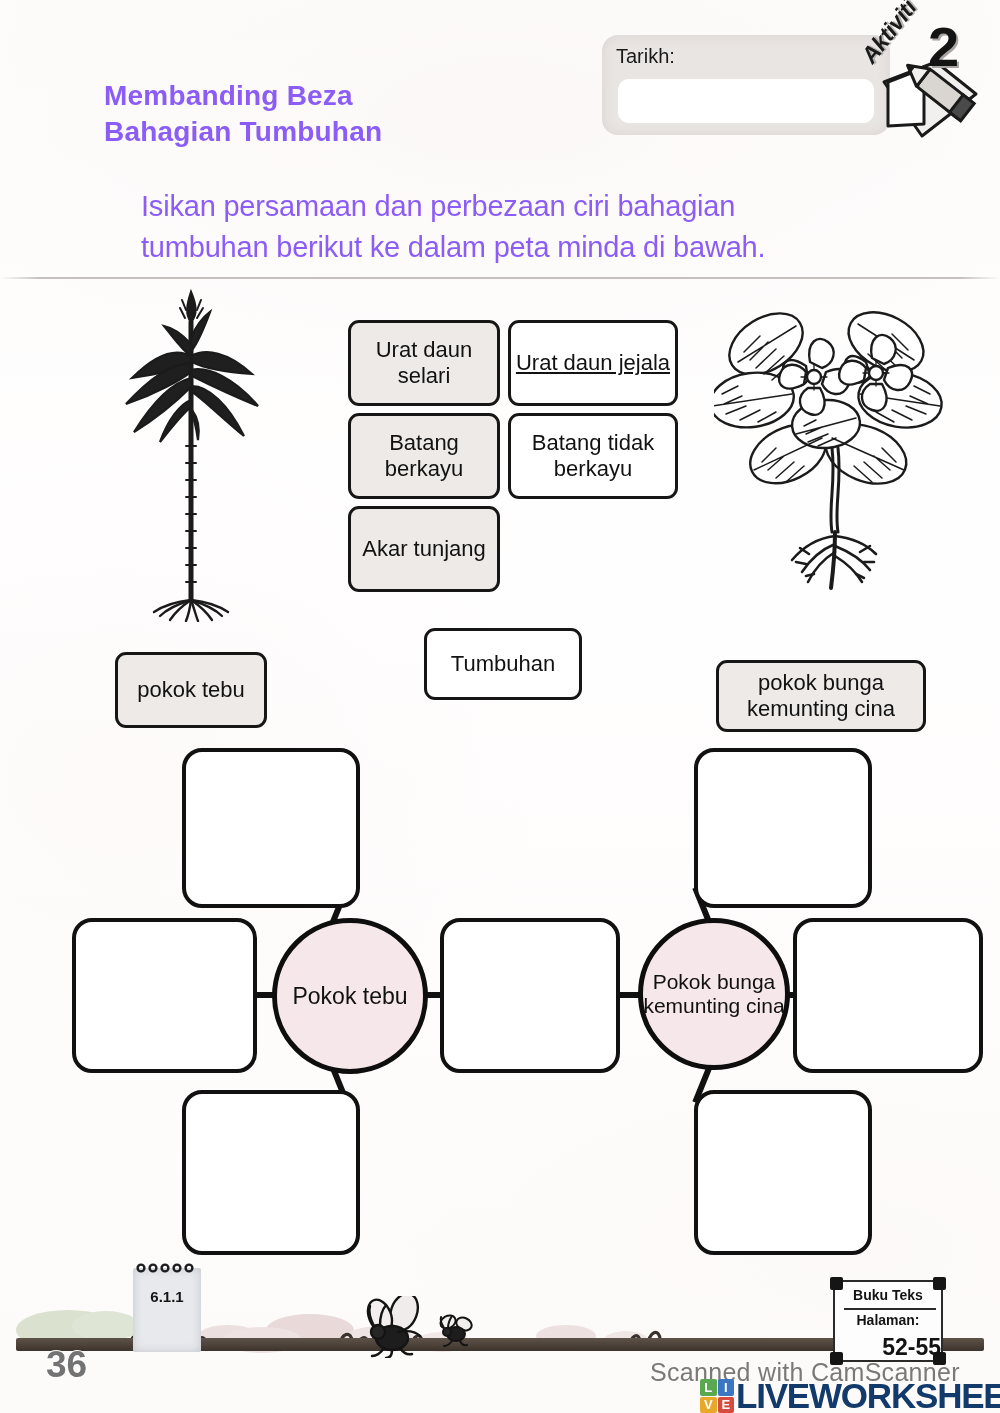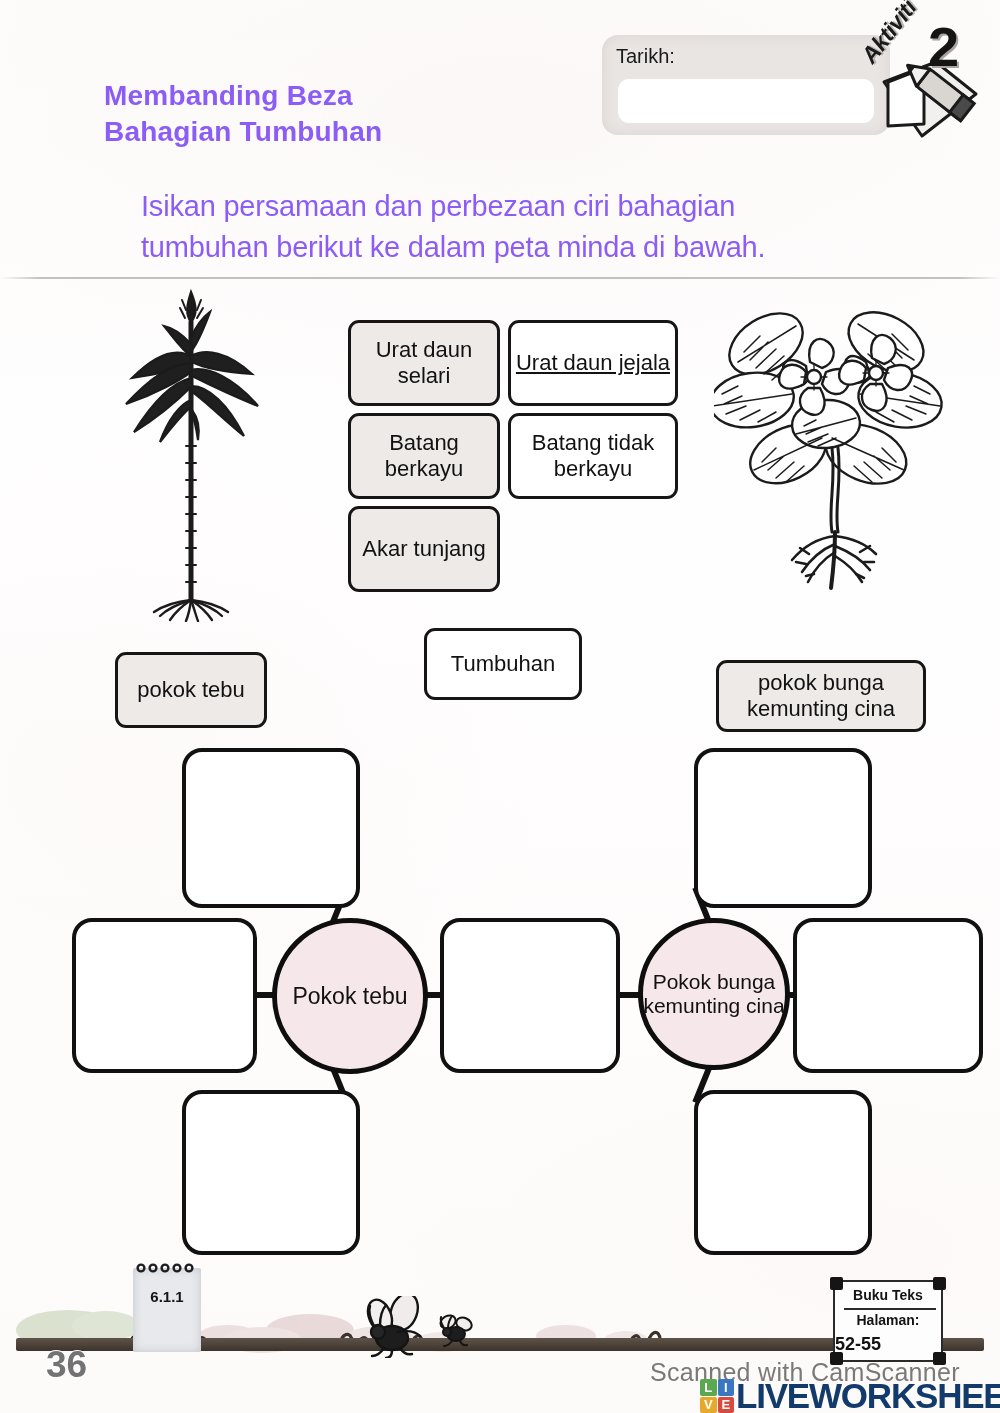--- a/index.html
+++ b/index.html
@@ -314,21 +314,21 @@
   }
   #tb-rule {
     position: absolute; left: 9px; top: 26px; width: 92px; height: 2px; background: #2a2a2a;
   }
   #tb-line2 {
     position: absolute; left: 0; top: 30px; width: 100%;
     text-align: center; font-size: 14px; font-weight: 700; color: #131313;
   }
   #tb-line3 {
     position: absolute; left: 0; top: 52px; width: 100%;
-    text-align: left; font-size: 18px; font-weight: 700; color: #131313;
+    text-align: right; font-size: 23px; font-weight: 700; color: #131313;
   }
 
   
   #camscanner-mark {
     position: absolute;
     left: 650px;
     top: 1358px;
     font-size: 25px;
     color: #555555;
     opacity: 0.78;

